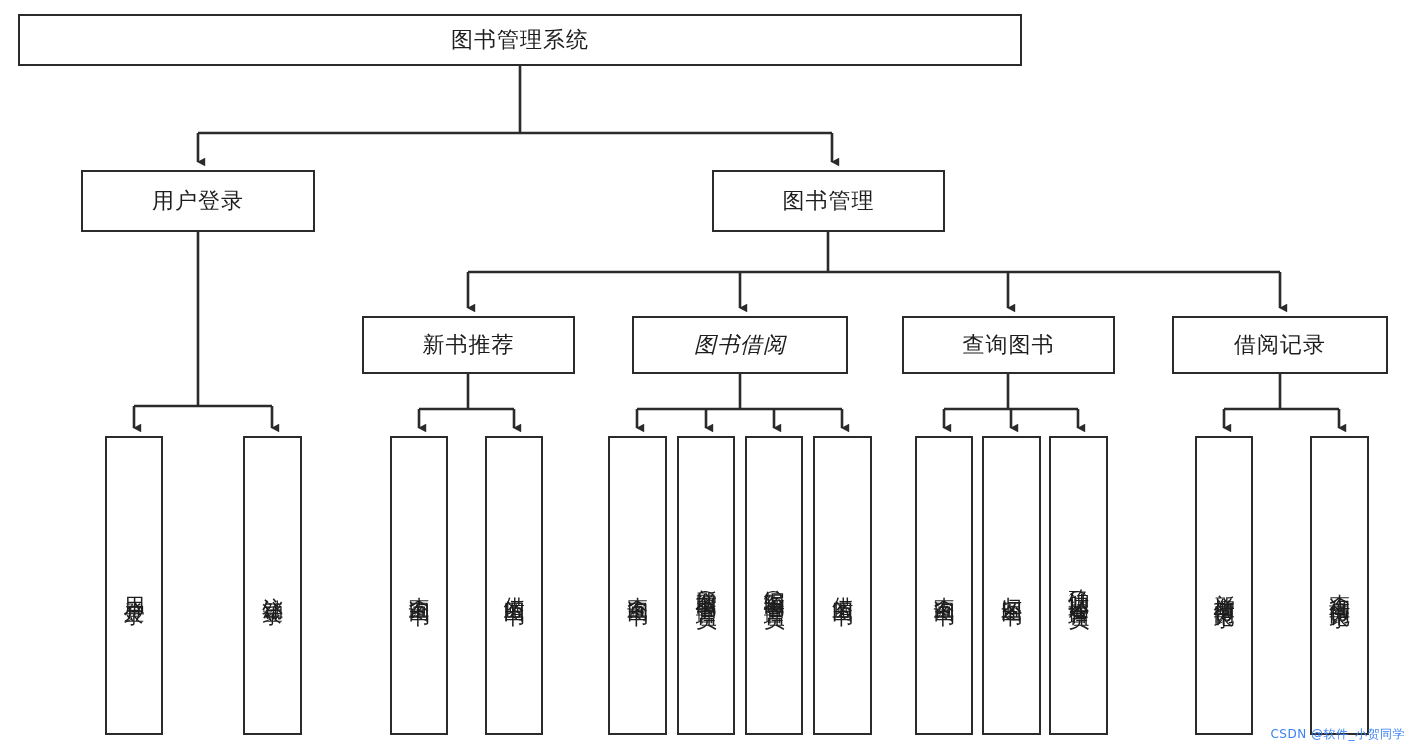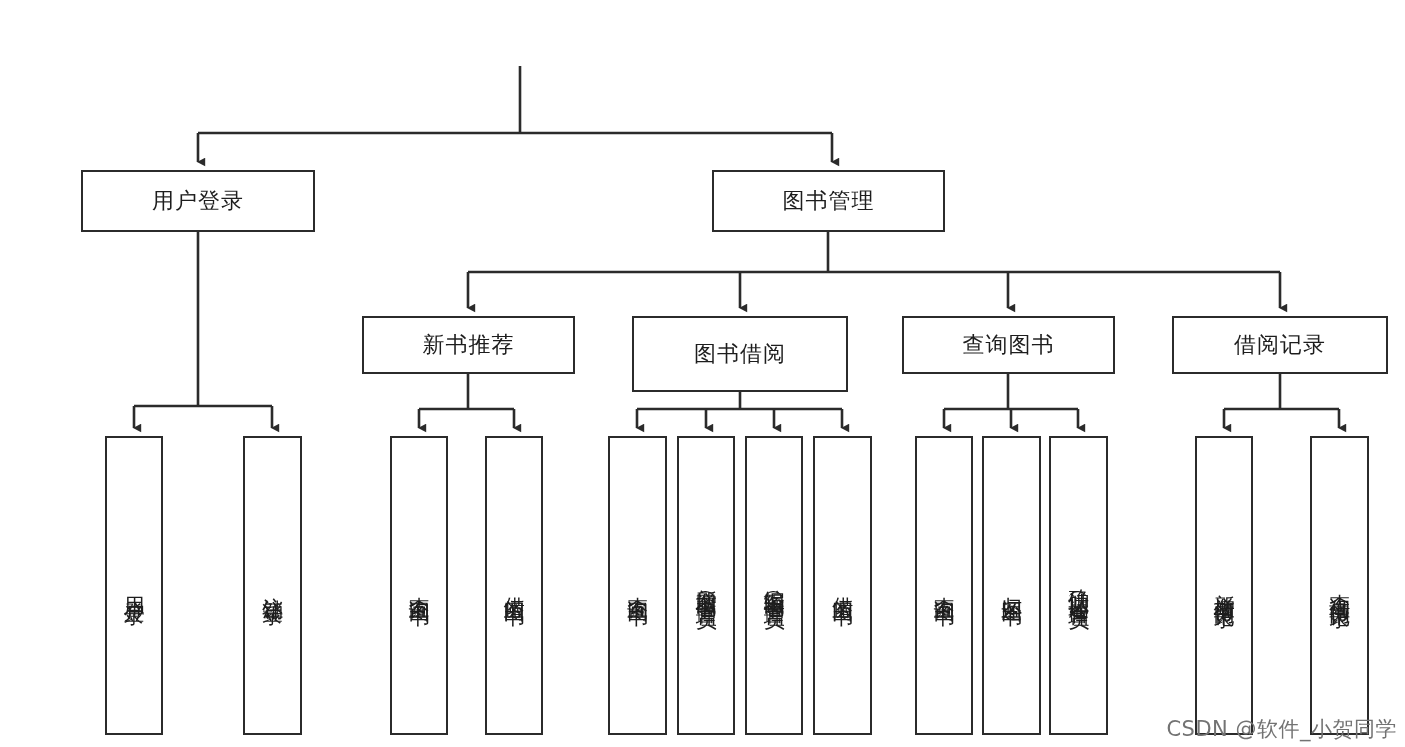--- a/index.html
+++ b/index.html
@@ -49,24 +49,24 @@
     line-height: 1.25;
     letter-spacing: 2px;
     white-space: nowrap;
   }
   .leaf-box .node-label-v {
     font-size: 21px;
     letter-spacing: 3px;
   }
   .watermark {
     position: absolute;
-    right: 8px;
+    right: 0;
     bottom: 4px;
-    font-size: 21px;
-    color: #737373;
+    font-size: 12px;
+    color: #3b82f6;
     letter-spacing: 0.5px;
     white-space: nowrap;
     pointer-events: none;
   }
 </style>
 </head>
 <body>
 
 <div id="diagram-root">
 
@@ -125,32 +125,35 @@
     </g>
 
     <g stroke="#2b2b2b" stroke-width="2.6" fill="none">
       <path d="M1280,374 L1280,409"></path>
       <path d="M1224,409 L1339,409"></path>
       <path d="M1224,409 L1224,428" marker-end="url(#arrowhead)"></path>
       <path d="M1339,409 L1339,428" marker-end="url(#arrowhead)"></path>
     </g>
   </svg>
 
+  <div class="node-box root-box" style="left:18px; top:14px; width:1004px; height:52px;">
+    <span class="node-label-h">图书管理系统</span>
+  </div>
 
   <div class="node-box" style="left:81px; top:170px; width:234px; height:62px;">
     <span class="node-label-h">用户登录</span>
   </div>
   <div class="node-box" style="left:712px; top:170px; width:233px; height:62px;text-align:center;">
     <span class="node-label-h">图书管理</span>
   </div>
 
   <div class="node-box" style="left:362px; top:316px; width:213px; height:58px;align-items:center;">
     <span class="node-label-h">新书推荐</span>
   </div>
-  <div class="node-box" style="left:632px; top:316px; width:216px; height:76px;">
+  <div class="node-box" style="left:632px; top:316px; width:216px; height:58px;font-style:italic;">
     <span class="node-label-h">图书借阅</span>
   </div>
   <div class="node-box" style="left:902px; top:316px; width:213px; height:58px;">
     <span class="node-label-h">查询图书</span>
   </div>
   <div class="node-box" style="left:1172px; top:316px; width:216px; height:58px;">
     <span class="node-label-h">借阅记录</span>
   </div>
 
   <div class="node-box leaf-box" style="left:105px; top:436px; width:58px; height:299px;">

